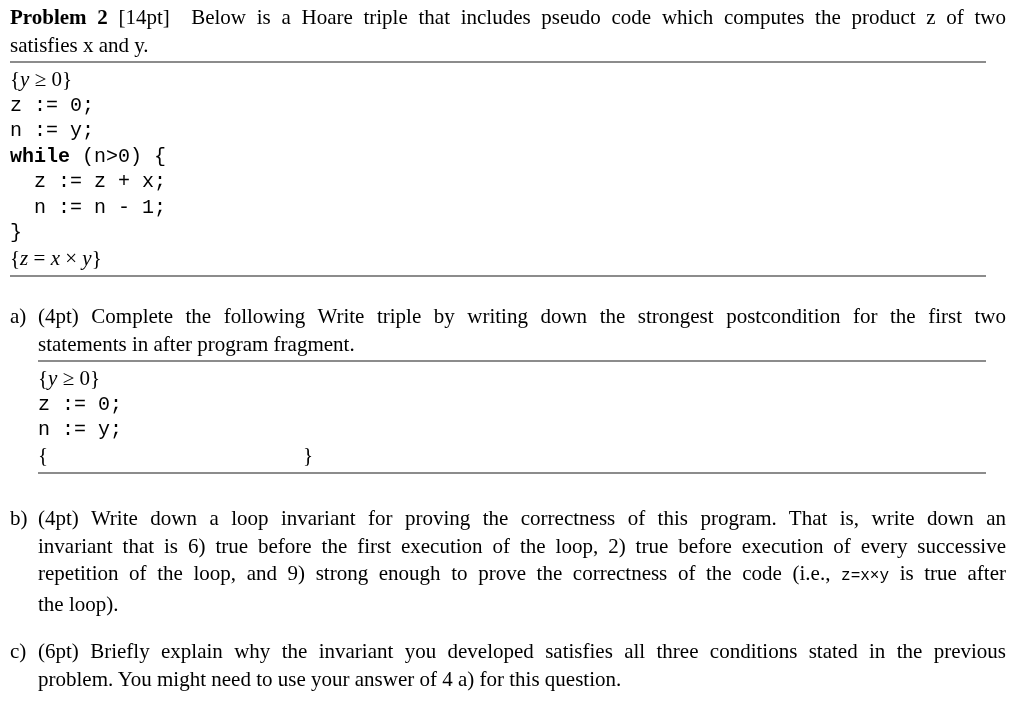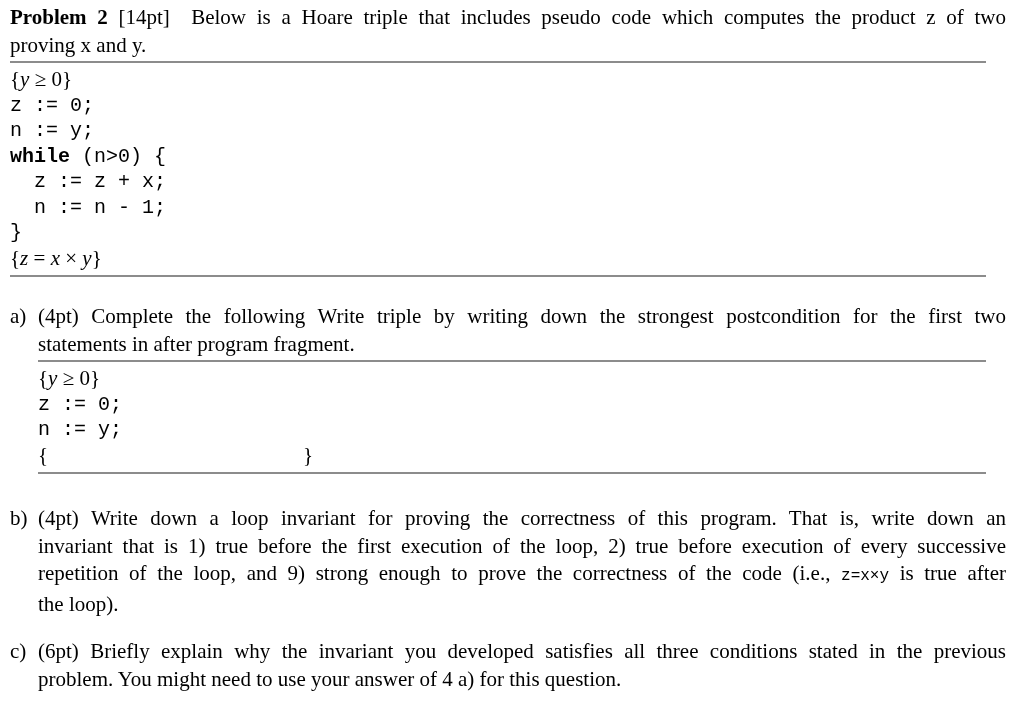--- a/index.html
+++ b/index.html
@@ -65,21 +65,21 @@
 
   .blank-gap { display: inline-block; width: 255px; }
 </style>
 </head>
 <body>
 
 <div class="page">
 
   <div>
     <div class="jline"><span class="bold">Problem 2</span><span> [14pt]&nbsp; Below is a Hoare triple that includes pseudo code which computes the product z of two</span></div>
-    <div>proving x and y.</div>
+    <div>satisfies x and y.</div>
   </div>
 
   <hr class="rule">
 
   <div class="code">
     <div class="cline math"><span>{</span><span class="mi">y</span><span> ≥ 0</span><span>}</span></div>
     <div class="cline">z := 0;</div>
     <div class="cline">n := y;</div>
     <div class="cline"><span class="kw">while</span><span> (n&gt;0) {</span></div>
     <div class="cline">  z := z + x;</div>
@@ -103,21 +103,21 @@
         <div class="cline math"><span>{</span><span class="blank-gap"></span><span>}</span></div>
       </div>
       <hr class="rule indented">
     </div>
   </div>
 
   <div class="item sec-b">
     <div class="item-label">b)</div>
     <div class="item-body">
       <div class="jline">(4pt) Write down a loop invariant for proving the correctness of this program. That is, write down an</div>
-      <div class="jline">invariant that is 1) true before the first execution of the loop, 2) true before execution of every successive</div>
+      <div class="jline">invariant that is 6) true before the first execution of the loop, 2) true before execution of every successive</div>
       <div class="jline"><span>repetition of the loop, and 9) strong enough to prove the correctness of the code (i.e., </span><span class="mono">z=x×y</span><span> is true after</span></div>
       <div>the loop).</div>
     </div>
   </div>
 
   <div class="item sec-c">
     <div class="item-label">c)</div>
     <div class="item-body">
       <div class="jline">(6pt) Briefly explain why the invariant you developed satisfies all three conditions stated in the previous</div>
       <div>problem. You might need to use your answer of 4 a) for this question.</div>

